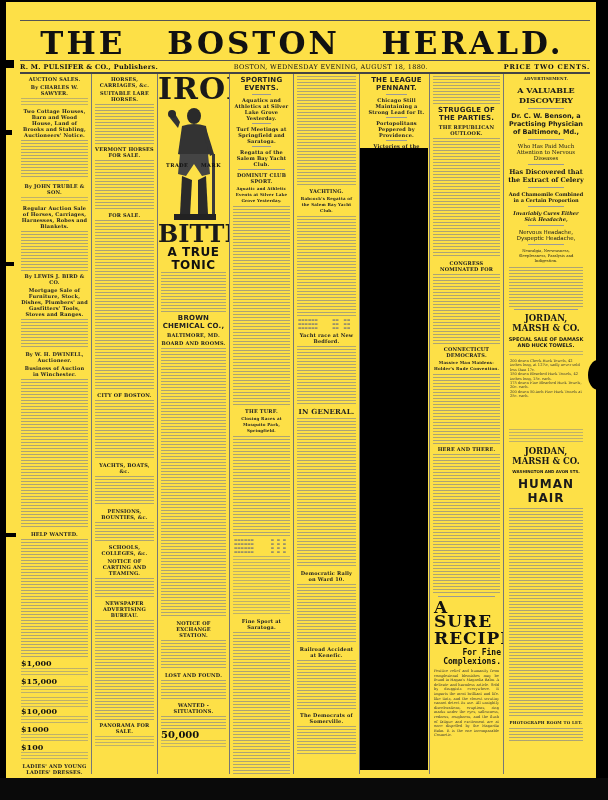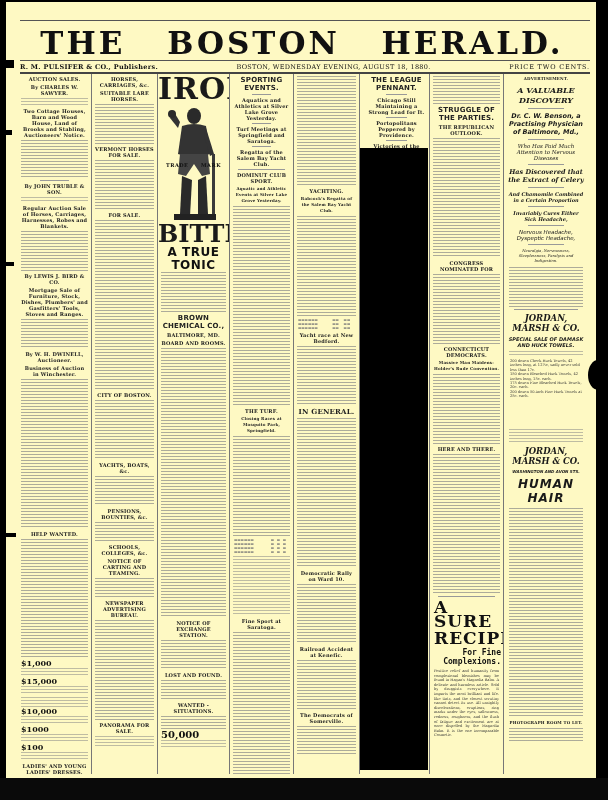--- a/index.html
+++ b/index.html
@@ -1,39 +1,39 @@
 <!DOCTYPE html>
 <html><head>
 <meta charset="utf-8">
 <style>
   * { box-sizing: border-box; margin: 0; padding: 0; }
   html, body { width: 608px; height: 800px; background: #000; overflow: hidden; }
   body { position: relative; font-family: "DejaVu Serif", serif; color: #111; }
 
   .page {
     position: absolute; left: 6px; top: 2px; width: 592px; height: 778px;
-    background: #fef9c3;
+    background: #fde047;
   }
   .left-shadow { position:absolute; left:0; top:0; width:8px; height:800px; background:#000; }
   .bottom-strip { position:absolute; left:0; top:778px; width:608px; height:22px; background:#0a0a0a; }
 
   .masthead {
     position: absolute; left: 0; top: 26px; width: 592px; text-align: center;
     font-family: "DejaVu Serif", serif; font-weight: bold; font-size: 31px;
     letter-spacing: 3px; color: #111; line-height: 30px;
   }
   .masthead span { margin: 0 14px; }
   .rule { position:absolute; left:14px; width:570px; height:1px; background:#555; }
   .subline {
     position:absolute; left:14px; top:60px; width:570px; height:10px;
     font-size:6.5px; font-family:"DejaVu Serif", serif; display:flex; justify-content:space-between;
     align-items:center; letter-spacing:0.3px;
   }
   .subline .pub { font-weight:bold; }
-  .subline .price { font-weight:normal; letter-spacing:0.8px; }
+  .subline .price { font-weight:bold; letter-spacing:0.8px; }
 
   .col {
     position:absolute; top:72px; height:700px; overflow:hidden;
     border-right:1px solid #777;
   }
   .col:last-child { border-right:none; }
 
   
   .lines {
     background-image: repeating-linear-gradient(
@@ -66,21 +66,21 @@
   .redaction { position:absolute; left:360px; top:148px; width:68px; height:622px; background:#000; }
 
   .black-box { position:absolute; background:#000; }
 
   .recipe-title {
     font-family:"DejaVu Serif", serif; font-weight:bold; font-size:17px;
     line-height:14px; letter-spacing:1px; margin:3px 4px;
   }
   .recipe-sub { font-family:"DejaVu Sans Mono", monospace; font-weight:bold; font-size:8px; text-align:right; margin:3px 2px; }
 
-  .ad-head { font-family:"DejaVu Sans", sans-serif; font-weight:bold; text-align:center; color:#1a1a1a; margin:3px 2px;font-style:italic; }
+  .ad-head { font-family:"DejaVu Sans", sans-serif; font-weight:bold; text-align:center; color:#1a1a1a; margin:3px 2px; }
 
   table.results { width: calc(100% - 8px); margin:2px 4px; border-collapse:collapse; font-size:3.5px; line-height:4px; }
   table.results td { color:#777; }
 </style>
 </head>
 <body>
 
 <div class="left-shadow"></div>
 
 <div class="page">

